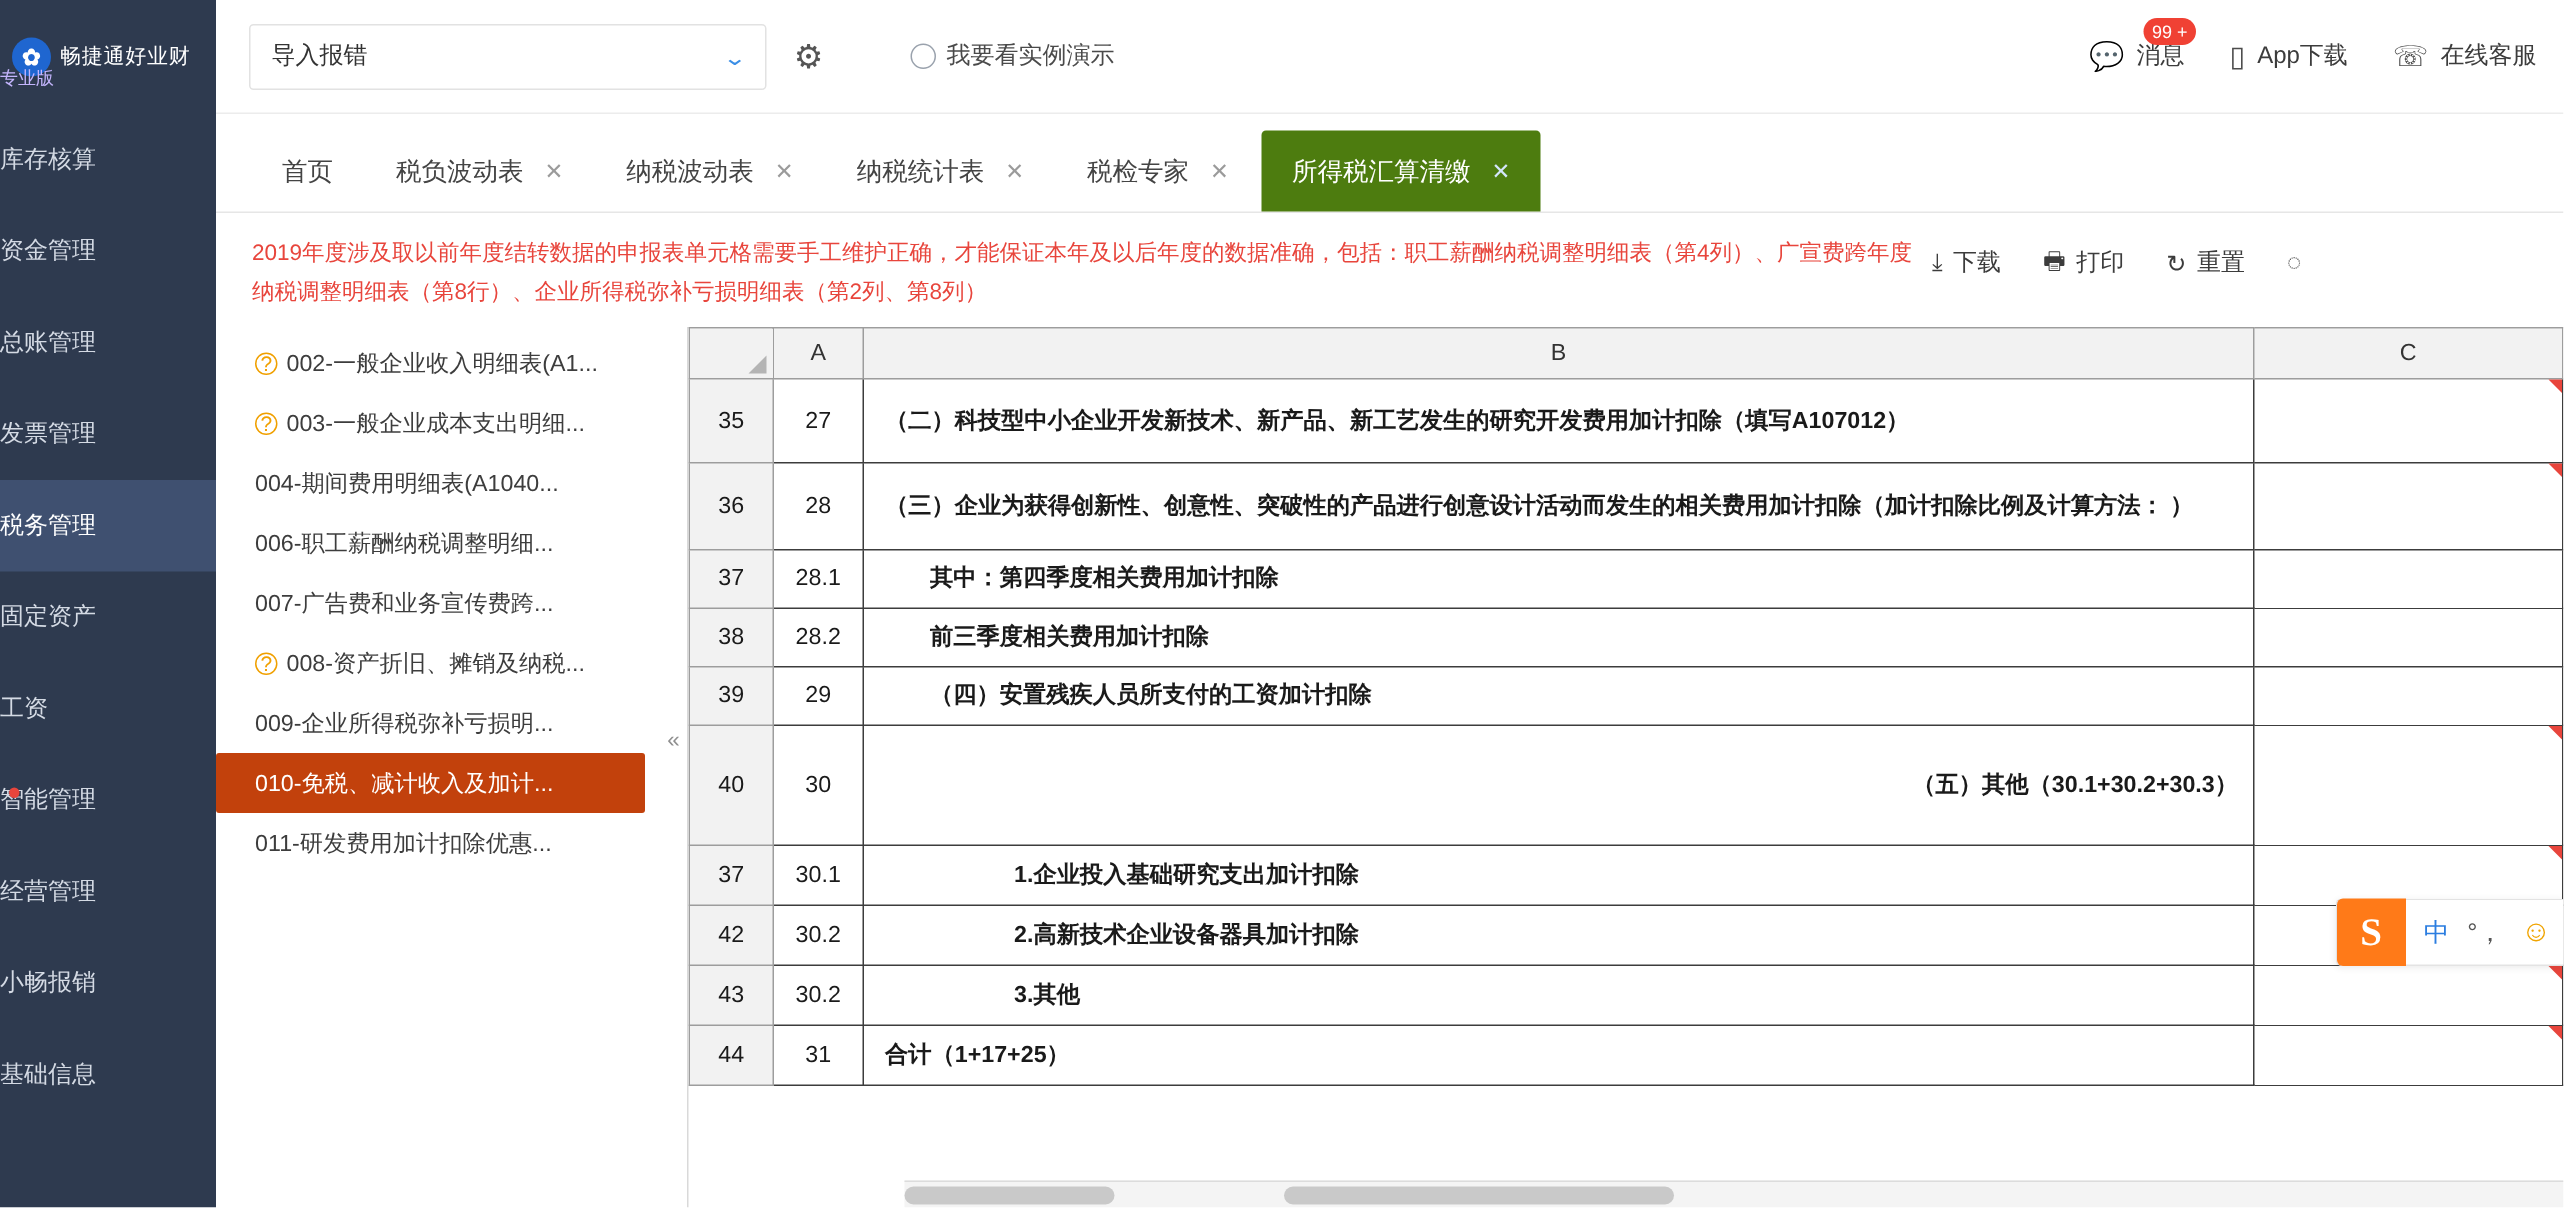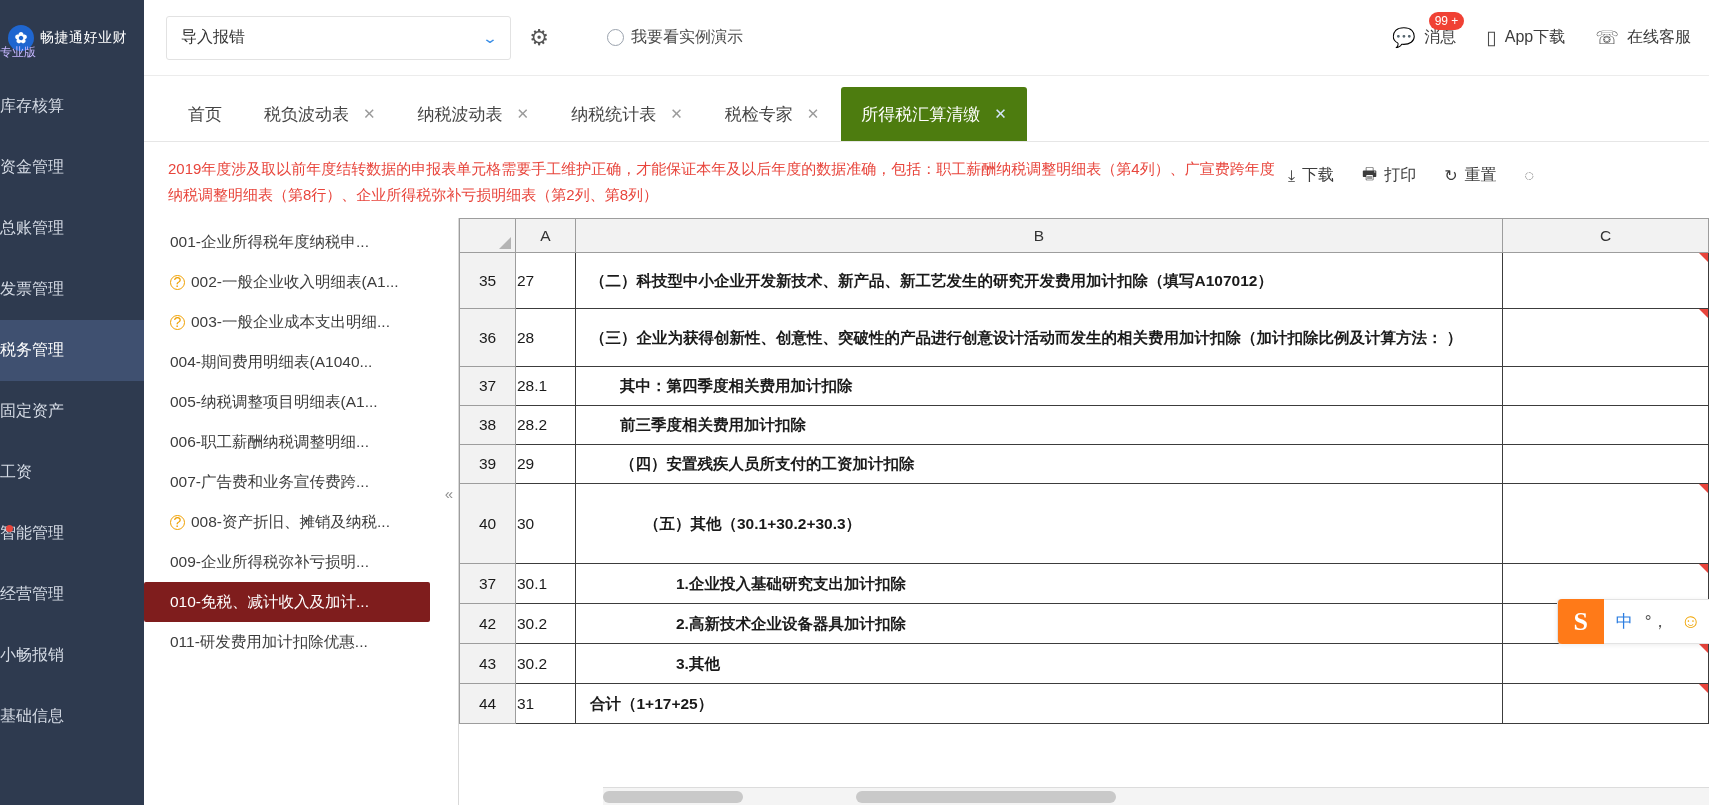--- a/index.html
+++ b/index.html
@@ -246,21 +246,21 @@
     width: 15px; height: 15px;
     border: 1px solid #f0a000;
     border-radius: 50%;
     display: inline-flex;
     align-items: center;
     justify-content: center;
     flex: 0 0 15px;
     line-height: 1;
   }
   .tree-item.sel {
-    background: #7f1d1d;
+    background: #c2410c;
     color: #fff;
     margin-right: 28px;
     border-radius: 2px;
   }
   .tree-label { overflow: hidden; text-overflow: ellipsis; }
   .collapse-handle {
     position: absolute;
     right: 0; top: 258px;
     width: 18px; height: 34px;
     color: #8f8f8f;
@@ -307,24 +307,24 @@
     right: 4px; bottom: 3px;
     border-left: 12px solid transparent;
     border-bottom: 12px solid #b4b4b4;
   }
   .rowhdr {
     background: #f2f2f2;
     text-align: center;
     border: 1px solid #9d9d9d !important;
     color: #333;
   }
-  .cell-a { text-align: left; }
+  .cell-a { text-align: center; }
   .cell-b { padding: 7px 10px 7px 14px; line-height: 24px; }
   .cell-b.indent1 { padding-left: 44px; }
-  .cell-b.indent2 { padding-left: 68px; }
+  .cell-b.indent2 { padding-left: 68px; text-align: right; }
   .cell-b.indent3 { padding-left: 100px; }
   .bold { font-weight: bold; }
   .cell-c { position: relative; background: #fff; }
   .cell-c.mark::after {
     content: "";
     position: absolute;
     right: 0; top: 0;
     border-left: 9px solid transparent;
     border-top: 9px solid #e8453c;
   }
@@ -498,35 +498,29 @@
         <div class="tool-btn">
           <span>◌</span>
         </div>
       </div>
     </div>
 
     <div class="content">
 
       <div class="tree">
         <div class="tree-item">
-          <span class="tree-label">001-企业所得税年度纳税申...</span>
-        </div>
-        <div class="tree-item">
           <span class="q">?</span>
           <span class="tree-label">002-一般企业收入明细表(A1...</span>
         </div>
         <div class="tree-item">
           <span class="q">?</span>
           <span class="tree-label">003-一般企业成本支出明细...</span>
         </div>
         <div class="tree-item">
           <span class="tree-label">004-期间费用明细表(A1040...</span>
-        </div>
-        <div class="tree-item">
-          <span class="tree-label">005-纳税调整项目明细表(A1...</span>
         </div>
         <div class="tree-item">
           <span class="tree-label">006-职工薪酬纳税调整明细...</span>
         </div>
         <div class="tree-item">
           <span class="tree-label">007-广告费和业务宣传费跨...</span>
         </div>
         <div class="tree-item">
           <span class="q">?</span>
           <span class="tree-label">008-资产折旧、摊销及纳税...</span>

